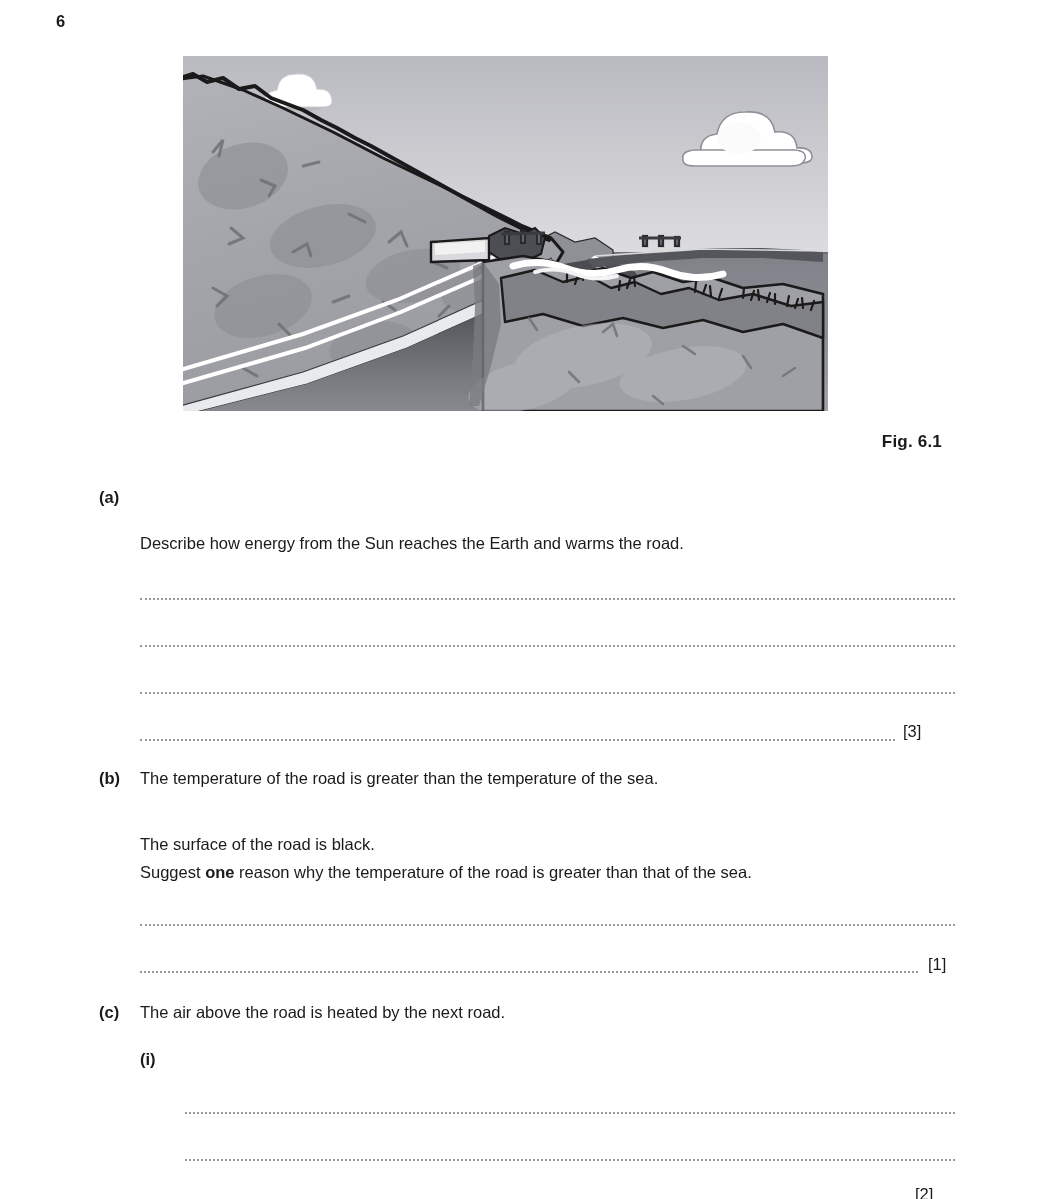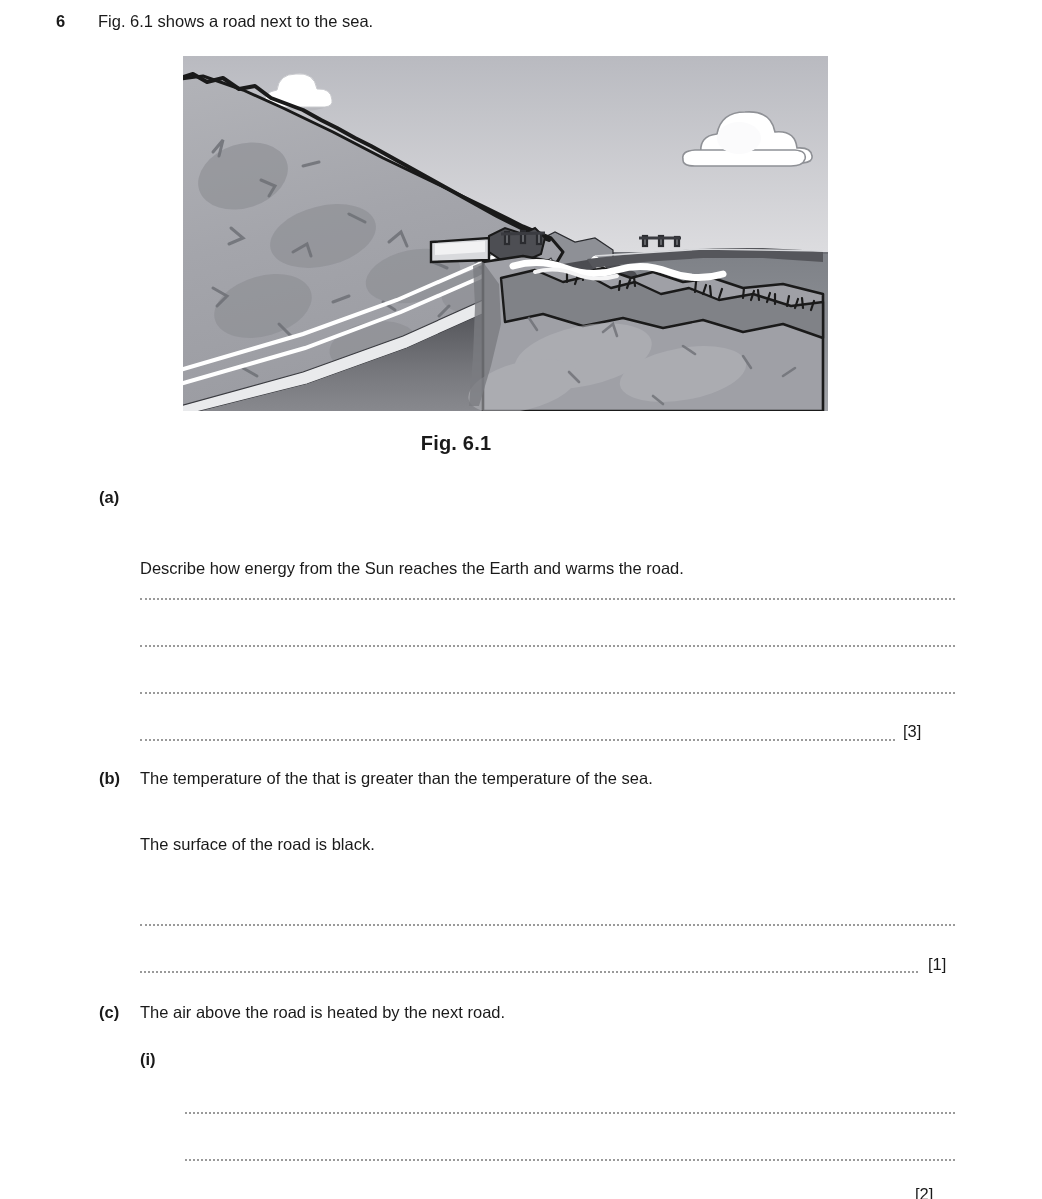--- a/index.html
+++ b/index.html
@@ -53,23 +53,23 @@
   .figure-svg {
     display: block;
     width: 645px;
     height: 355px;
   }
   .fig-caption {
     position: absolute;
     left: 0;
     top: 432px;
     width: 942px;
-    text-align: center;
+    text-align: right;
     font-weight: bold;
-    font-size: 20px;
+    font-size: 17px;
     letter-spacing: 0.2px;
   }
   .fig-caption-inner {
     display: inline-block;
     margin-left: -30px;
   }
 
   
   .part {
     position: absolute;
@@ -107,21 +107,20 @@
     color: #1a1a1a;
   }
 </style>
 </head>
 <body>
 
 <div class="page">
 
   <div class="q-header">
     <span class="q-number">6</span>
-    <span class="q-stem">Fig. 6.1 shows a road next to the sea.</span>
   </div>
 
   <div class="figure-wrap">
     <svg class="figure-svg" viewBox="0 0 645 355" preserveAspectRatio="none">
       <defs>
         <linearGradient id="skyGrad" x1="0" y1="0" x2="0" y2="1">
           <stop offset="0%" stop-color="#b9bac0"></stop>
           <stop offset="55%" stop-color="#dcdcdf"></stop>
           <stop offset="100%" stop-color="#ffffff"></stop>
         </linearGradient>
@@ -263,33 +262,36 @@
     </svg>
   </div>
 
   <div class="fig-caption">
     <span class="fig-caption-inner">Fig. 6.1</span>
   </div>
 
   <div class="part" style="left:99px; top:488px;">
     <span class="part-label">(a)</span>
   </div>
-  <div class="sub-text" style="top:559px;">Describe how energy from the Sun reaches the Earth and warms the road.</div>
+  <div class="sub-text" style="top:534px;">Describe how energy from the Sun reaches the Earth and warms the road.</div>
 
   <div class="ans-line" style="left:140px; top:596px; width:815px;"></div>
   <div class="ans-line" style="left:140px; top:643px; width:815px;"></div>
   <div class="ans-line" style="left:140px; top:690px; width:815px;"></div>
   <div class="ans-line" style="left:140px; top:737px; width:755px;"></div>
   <div class="mark" style="left:903px; top:722px;">[3]</div>
 
   <div class="part" style="left:99px; top:769px;">
     <span class="part-label">(b)</span>
-    <span class="part-text">The temperature of the that is greater than the temperature of the sea.</span>
+    <span class="part-text">The temperature of the road is greater than the temperature of the sea.</span>
   </div>
   <div class="sub-text" style="top:816px;margin-top:19px;">The surface of the road is black.</div>
+  <div class="sub-text" style="top:863px;">
+    <span>Suggest </span><b>one</b><span> reason why the temperature of the road is greater than that of the sea.</span>
+  </div>
 
   <div class="ans-line" style="left:140px; top:922px; width:815px;"></div>
   <div class="ans-line" style="left:140px; top:969px; width:778px;"></div>
   <div class="mark" style="left:928px; top:955px;">[1]</div>
 
   <div class="part" style="left:99px; top:1003px;">
     <span class="part-label">(c)</span>
     <span class="part-text">The air above the road is heated by the next road.</span>
   </div>
 

